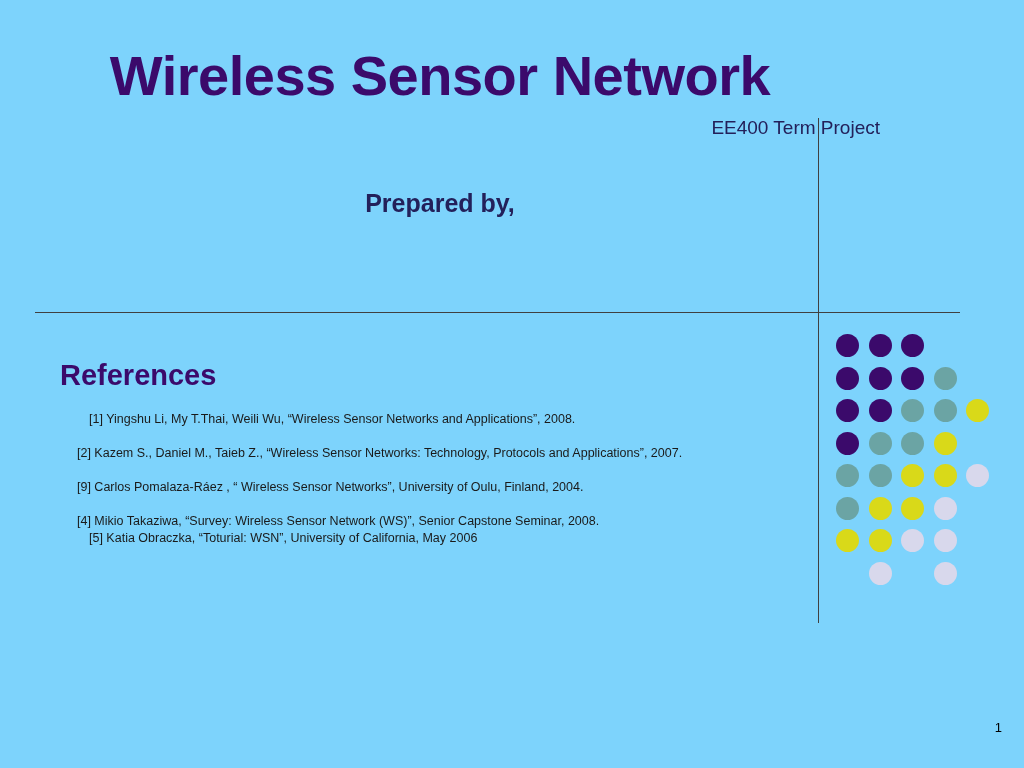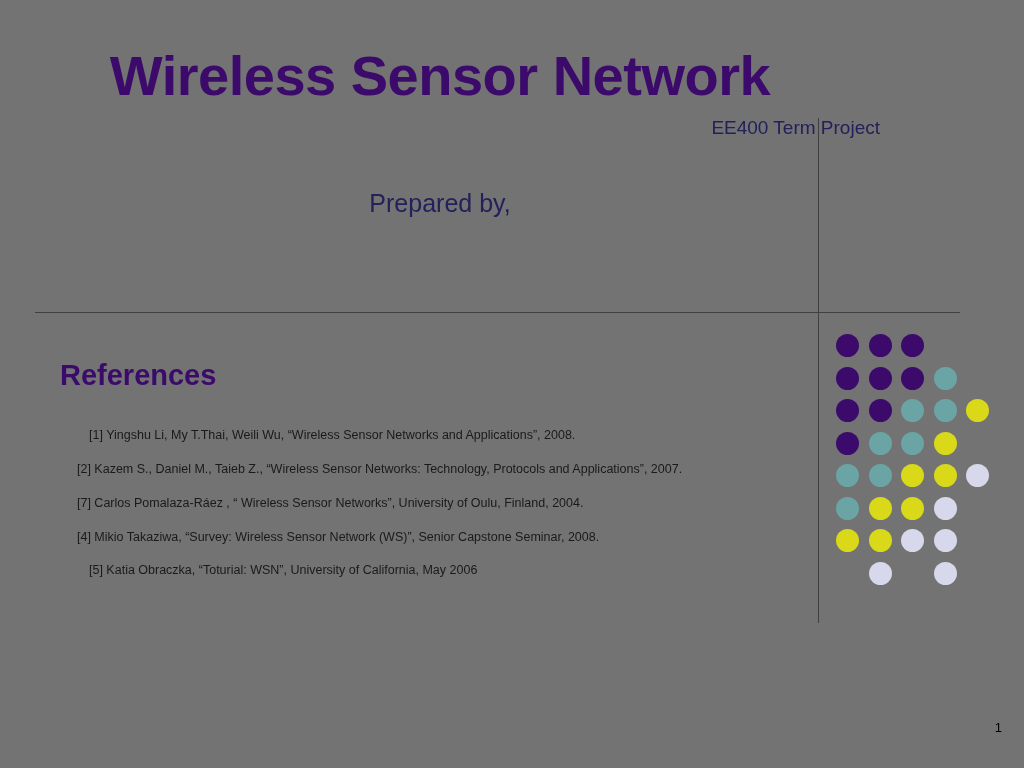--- a/index.html
+++ b/index.html
@@ -9,21 +9,21 @@
     height: 768px;
     background: #ffffff;
     font-family: "Liberation Sans", sans-serif;
     overflow: hidden;
   }
 
   #slide {
     position: relative;
     width: 1024px;
     height: 768px;
-    background: #737373;
+    background: #7dd3fc;
   }
 
   
   #title {
     position: absolute;
     left: 0;
     top: 47px;
     width: 880px;
     text-align: center;
     font-size: 56px;
@@ -45,20 +45,21 @@
   }
 
   
   #prepared-block {
     position: absolute;
     left: 0;
     top: 185px;
     width: 880px;
     text-align: center;
     color: #23205A;
+    font-weight: bold;
   }
   .prepared-line {
     font-size: 25px;
     line-height: 37px;
     white-space: pre;
   }
 
   
   #h-divider {
     position: absolute;
@@ -93,21 +94,21 @@
     top: 411px;
     width: 720px;
   }
   .ref-item {
     font-size: 12.5px;
     color: #1a1a1a;
     line-height: 17px;
     white-space: nowrap;
   }
   .ref-gap-large { margin-top: 17px; }
-  .ref-gap-none  { margin-top: 16px; padding-left: 12px; }
+  .ref-gap-none  { margin-top: 0px; padding-left: 12px; }
 
   
   #dot-grid {
     position: absolute;
     left: 836px;
     top: 334px;
   }
   .dot-row {
     position: relative;
     height: 32.5px;
@@ -143,21 +144,21 @@
   </div>
 
   <div id="h-divider"></div>
   <div id="v-divider"></div>
 
   <div id="references-heading">References</div>
 
   <div id="references-list">
     <div class="ref-item ref-gap-none">[1] Yingshu Li, My T.Thai, Weili Wu, “Wireless Sensor Networks and Applications”, 2008.</div>
     <div class="ref-item ref-gap-large">[2] Kazem S., Daniel M., Taieb Z., “Wireless Sensor Networks: Technology, Protocols and Applications”, 2007.</div>
-    <div class="ref-item ref-gap-large">[7] Carlos Pomalaza-Ráez , “ Wireless Sensor Networks”, University of Oulu, Finland, 2004.</div>
+    <div class="ref-item ref-gap-large">[9] Carlos Pomalaza-Ráez , “ Wireless Sensor Networks”, University of Oulu, Finland, 2004.</div>
     <div class="ref-item ref-gap-large">[4] Mikio Takaziwa, “Survey: Wireless Sensor Network (WS)”, Senior Capstone Seminar, 2008.</div>
     <div class="ref-item ref-gap-none">[5] Katia Obraczka, “Toturial: WSN”, University of California, May 2006</div>
   </div>
 
   <div id="dot-grid">
       <div class="dot-row" style="height: 32.5px;">
         <div class="dot" style="left: 0px; width: 23px; height: 23px; background: rgb(59, 10, 107);"></div>
         <div class="dot" style="left: 32.5px; width: 23px; height: 23px; background: rgb(59, 10, 107);"></div>
         <div class="dot" style="left: 65px; width: 23px; height: 23px; background: rgb(59, 10, 107);"></div>
       </div>

